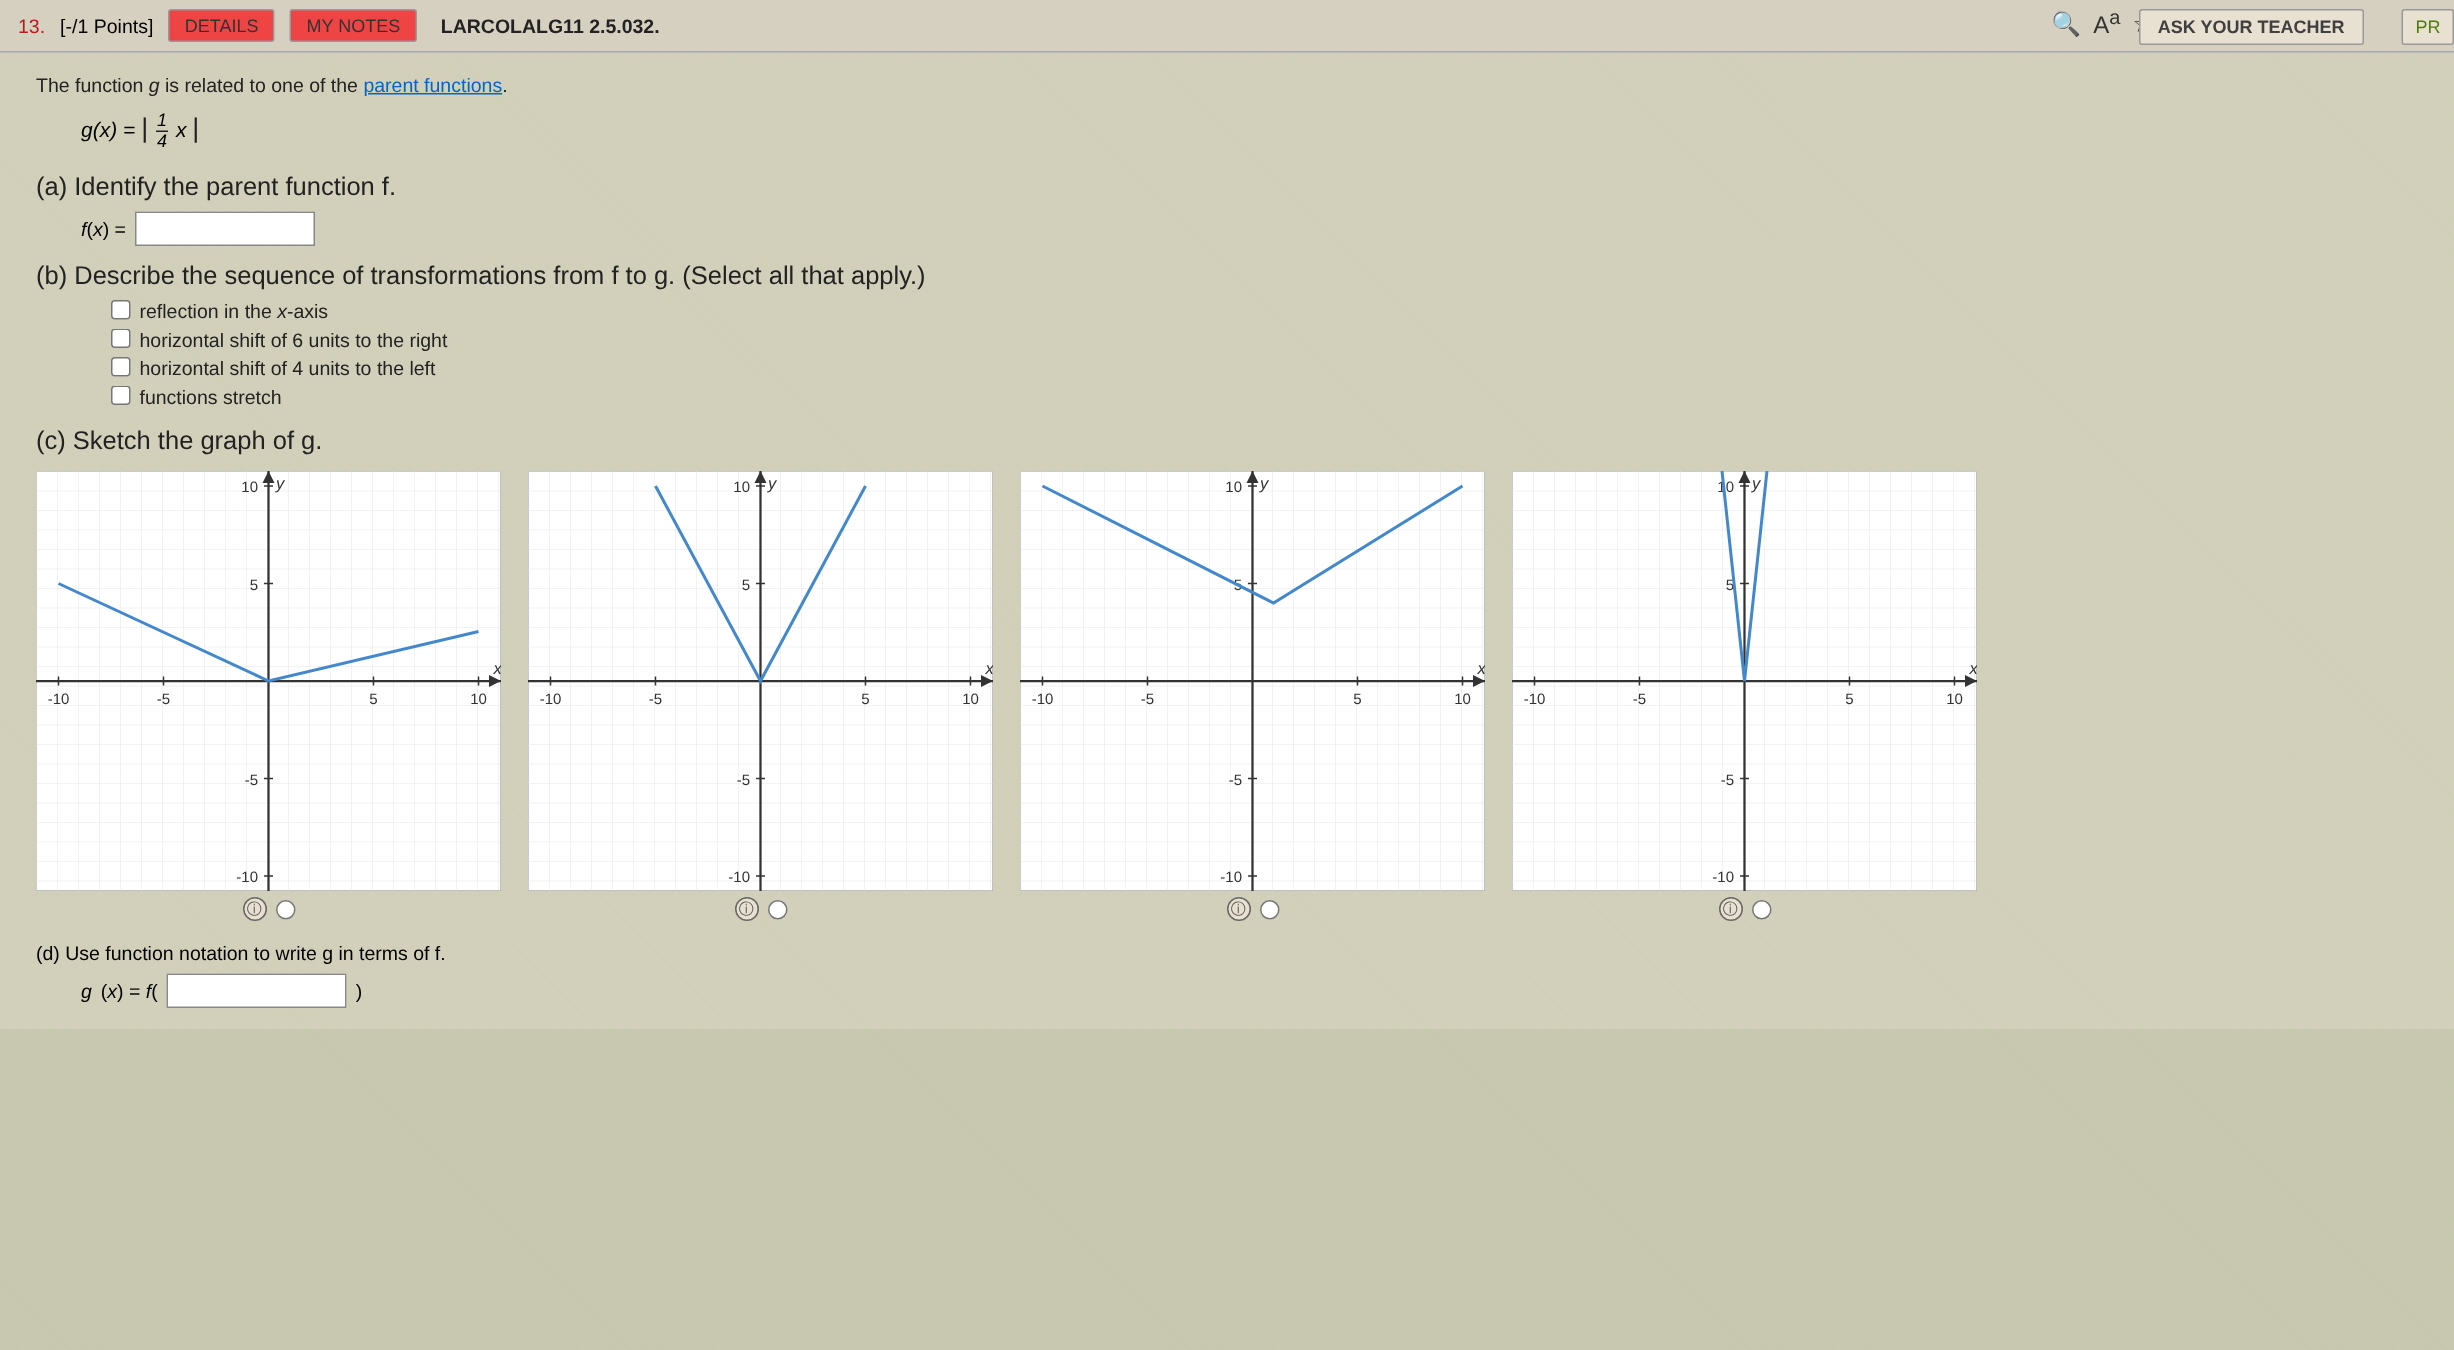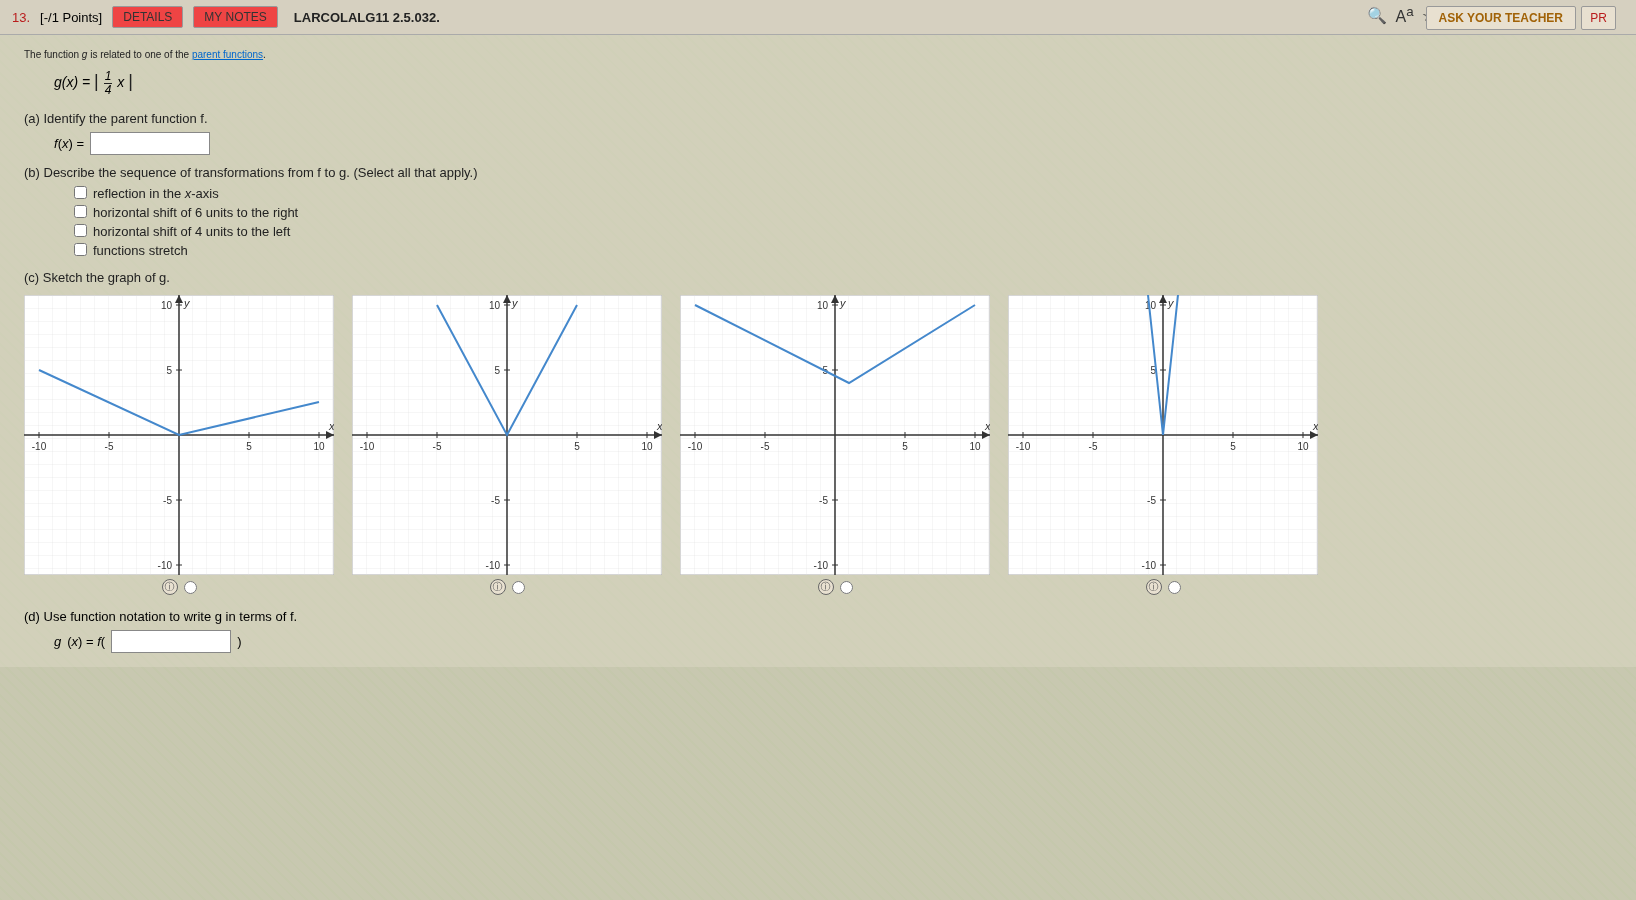--- a/index.html
+++ b/index.html
@@ -49,54 +49,54 @@
       position: absolute;
       right: 60px;
       top: 6px;
       background: #e8e0d0;
       border: 1px solid #999;
       border-radius: 2px;
       padding: 4px 12px;
       font-size: 12px;
       font-weight: bold;
       cursor: pointer;
-      color: #a16207;
+      color: #404040;
     }
     .pr-btn {
       position: absolute;
-      right: 20px;
+      right: 0;
       top: 6px;
       background: #e8e0d0;
       border: 1px solid #999;
       border-radius: 2px;
       padding: 4px 8px;
       font-size: 12px;
       cursor: pointer;
-      color: #b91c1c;
+      color: #4d7c0f;
     }
     .content {
       padding: 14px 24px;
       background: rgba(220,215,195,0.5);
     }
     .problem-statement {
-      font-size: 10px;
+      font-size: 13px;
       color: #222;
       margin-bottom: 10px;
     }
     .problem-statement a, .problem-statement span.link {
       color: #0066cc;
       text-decoration: underline;
     }
     .formula {
       font-style: italic;
       margin: 6px 0 14px 30px;
       font-size: 14px;
     }
     .part-label {
-      font-size: 13px;
+      font-size: 17px;
       color: #222;
       margin: 10px 0 6px 0;
     }
     .input-row {
       display: flex;
       align-items: center;
       gap: 6px;
       margin-left: 30px;
       margin-bottom: 10px;
     }

